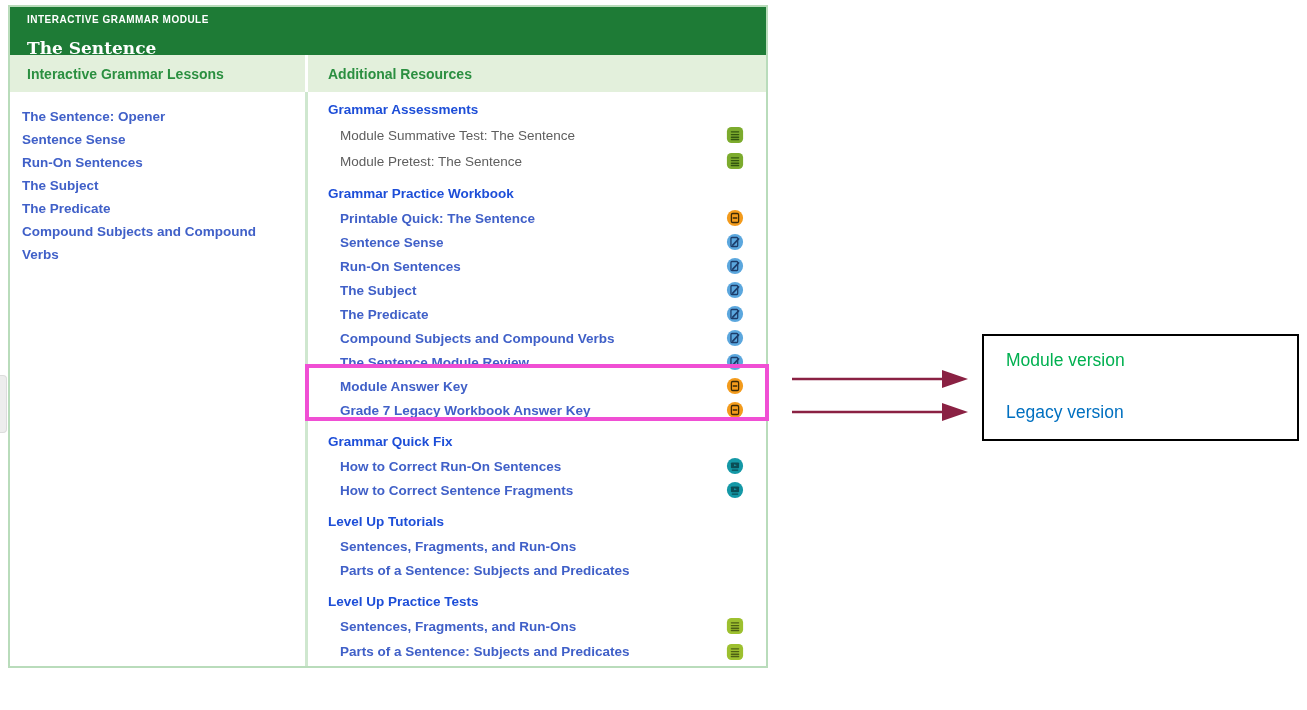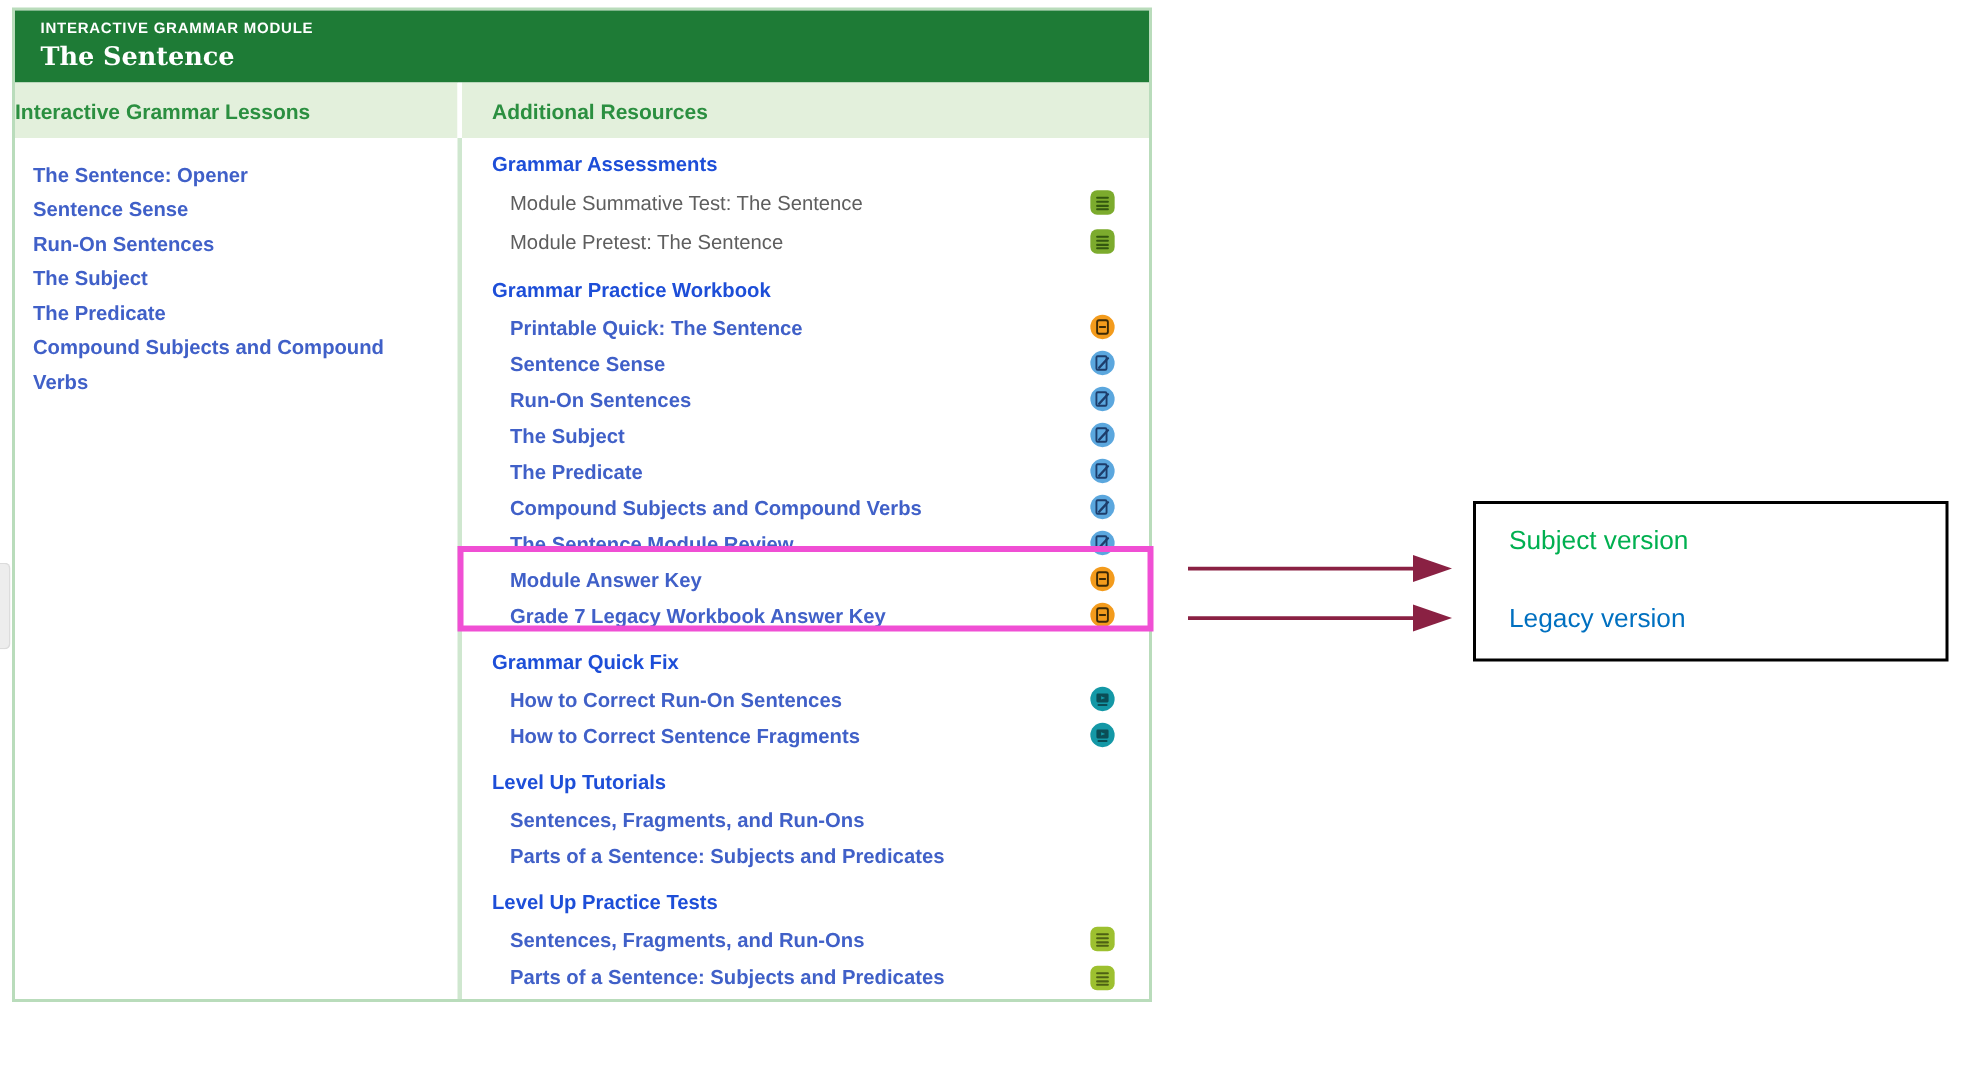--- a/index.html
+++ b/index.html
@@ -22,29 +22,29 @@
     height: 48px; background: #1e7b36;
     padding: 7px 0 0 17px;
   }
   .eyebrow {
     color: #ffffff; font-size: 10px; font-weight: bold;
     letter-spacing: 0.5px;
   }
   .module-title {
     color: #ffffff; font-size: 17px; font-weight: bold;
     font-family: "DejaVu Serif", serif;
-    margin-top: 3px;
+    margin-top: 13px;
   }
   .heading-strip { display: flex; height: 37px; }
   .strip-cell {
     background: #e3f0dc; color: #2b8f40;
     font-size: 14px; font-weight: bold;
     display: flex; align-items: center;
   }
-  .strip-left { width: 295px; }
+  .strip-left { width: 295px; padding-left: 17px; }
   .strip-gap { width: 3px; background: #ffffff; }
   .strip-right { flex: 1; padding-left: 20px; }
 
   .panel-body { display: flex; height: 574px; }
   .col-left { width: 295px; padding: 13px 10px 0 12px; }
   .col-divider { width: 3px; background: #cfe7cf; }
   .col-right { flex: 1; position: relative; padding: 6px 0 0 20px; }
 
   .lesson-link {
     font-size: 13.5px; font-weight: bold; color: #4060c8;
@@ -311,15 +311,15 @@
 <svg class="arrow arrow-1" viewBox="0 0 180 22">
   <line x1="2" y1="11" x2="152" y2="11" stroke="#8a2143" stroke-width="2.5"></line>
   <polygon points="152,2 178,11 152,20" fill="#8a2143"></polygon>
 </svg>
 <svg class="arrow arrow-2" viewBox="0 0 180 22">
   <line x1="2" y1="11" x2="152" y2="11" stroke="#8a2143" stroke-width="2.5"></line>
   <polygon points="152,2 178,11 152,20" fill="#8a2143"></polygon>
 </svg>
 
 <div class="legend-box">
-  <div class="legend-current">Subject version</div>
+  <div class="legend-current">Module version</div>
   <div class="legend-legacy">Legacy version</div>
 </div>
 
 </body></html>

